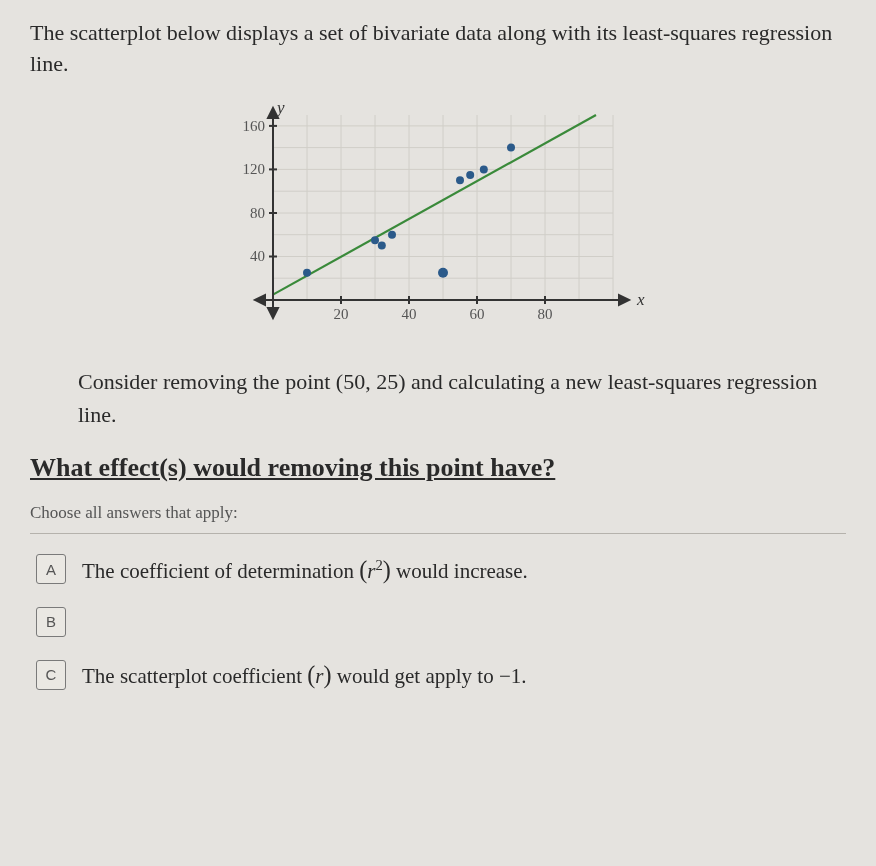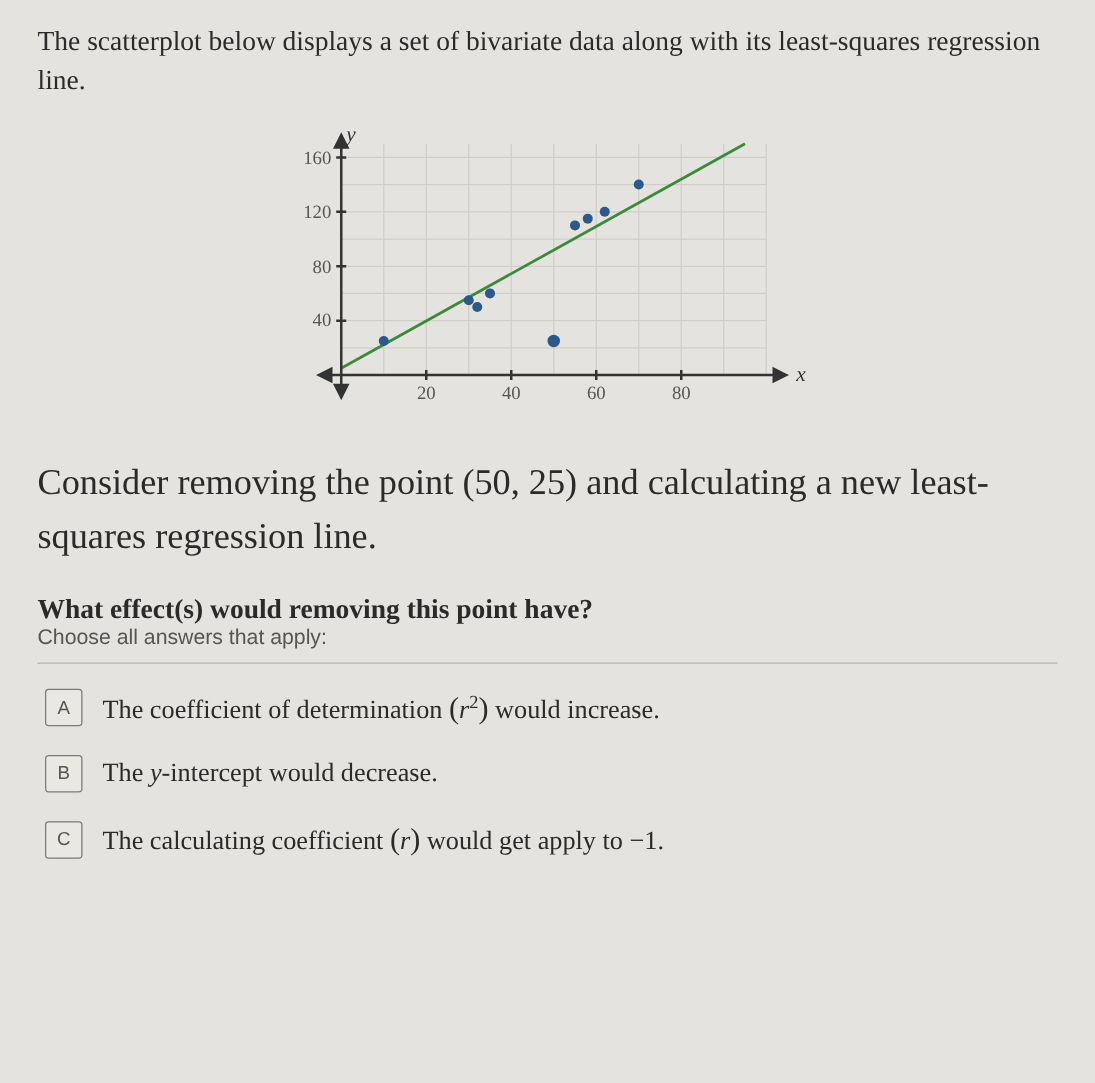--- a/index.html
+++ b/index.html
@@ -18,35 +18,38 @@
       margin-bottom: 25px;
       font-weight: 400;
     }
     .chart-container {
       width: 450px;
       margin: 0 auto 30px;
       position: relative;
     }
     svg.chart { display: block; }
     .prompt-text {
-      font-size: 29px;
+      font-size: 22px;
       line-height: 1.5;
       margin-top: 28px;
       margin-bottom: 22px;
+      margin-left: 48px;
     }
     .math-ital { font-style: italic; font-family: 'Times New Roman', serif; }
     .bold-prompt {
-      font-size: 22px;
+      font-size: 26px;
       font-weight: 700;
+      margin-bottom: 20px;
+      text-decoration: underline;
     }
     .instruction {
       font-size: 17px;
       color: #555;
       margin-bottom: 10px;
-      font-family: Liberation Sans, sans-serif;
+      font-family: Liberation Serif, serif;
     }
     .divider {
       border: none;
       border-top: 1px solid #b5b2ac;
       margin-bottom: 20px;
     }
     .answer-row {
       display: flex;
       align-items: center;
       gap: 16px;
@@ -173,23 +176,20 @@
 
 <div class="answer-row">
   <div class="answer-box">A</div>
   <div class="answer-label">
     <span>The coefficient of determination </span><span class="paren-math"><span class="lp">(</span><span class="math-ital">r</span><sup>2</sup><span class="rp">)</span></span><span> would increase.</span>
   </div>
 </div>
 
 <div class="answer-row">
   <div class="answer-box">B</div>
-  <div class="answer-label">
-    <span>The </span><span class="math-ital">y</span><span>-intercept would decrease.</span>
-  </div>
 </div>
 
 <div class="answer-row">
   <div class="answer-box">C</div>
   <div class="answer-label">
-    <span>The calculating coefficient </span><span class="paren-math"><span class="lp">(</span><span class="math-ital">r</span><span class="rp">)</span></span><span> would get apply to </span><span>−1.</span>
+    <span>The scatterplot coefficient </span><span class="paren-math"><span class="lp">(</span><span class="math-ital">r</span><span class="rp">)</span></span><span> would get apply to </span><span>−1.</span>
   </div>
 </div>
 
 </body></html>

